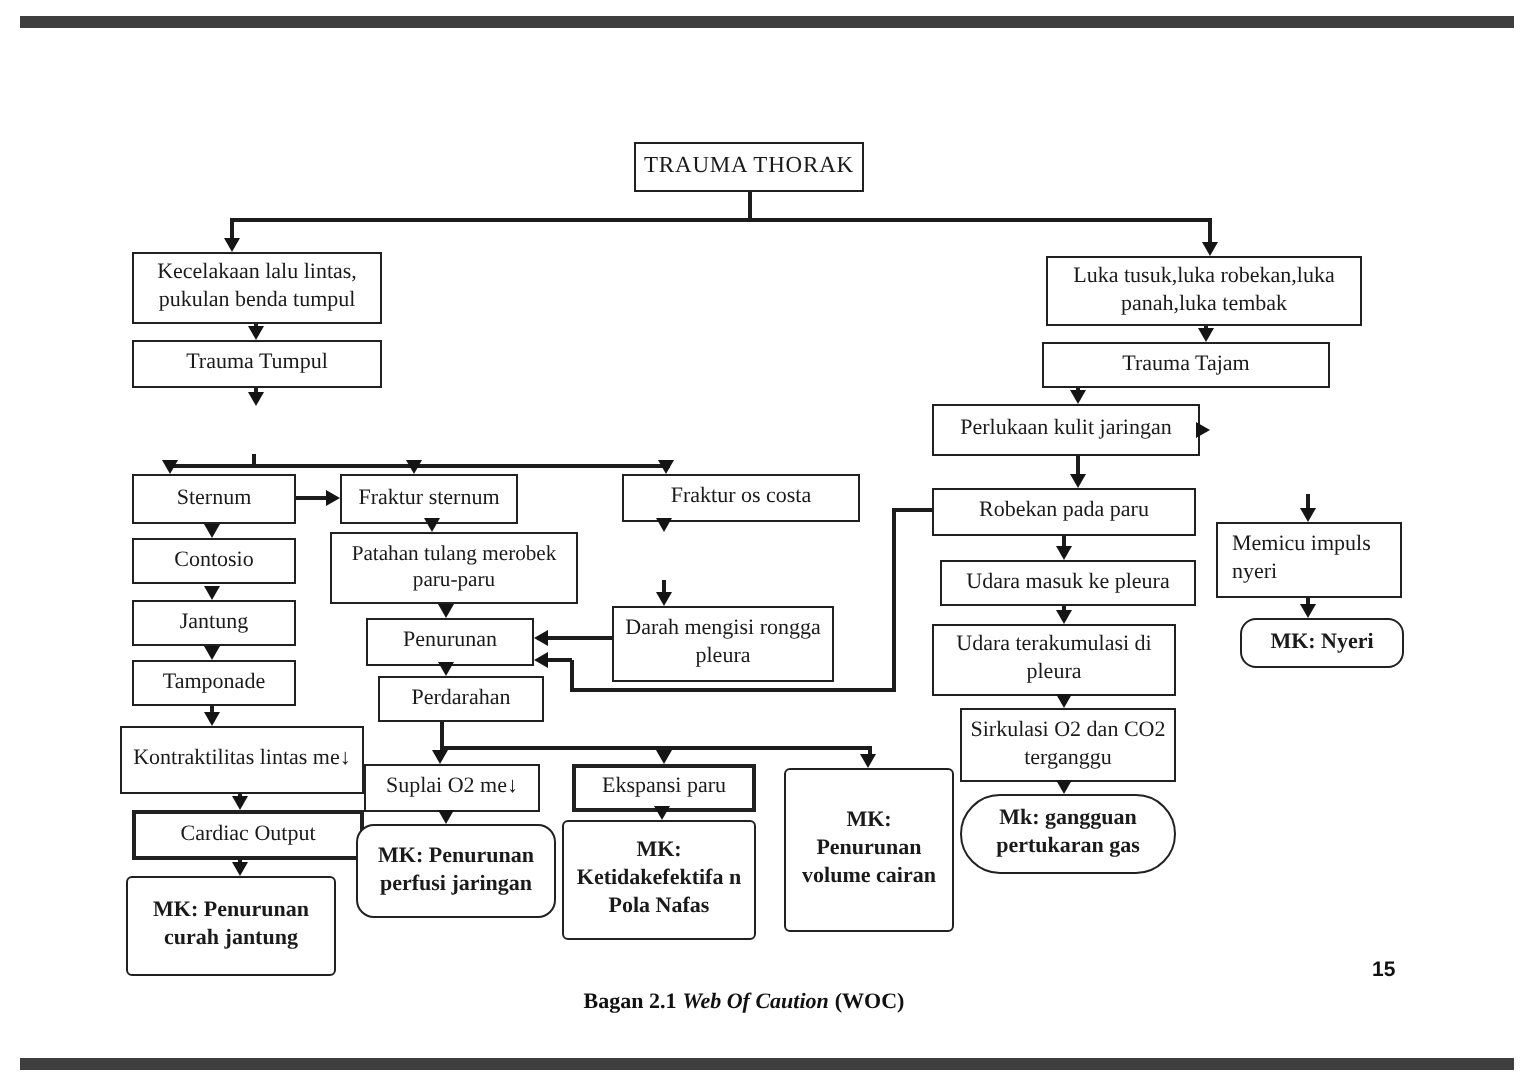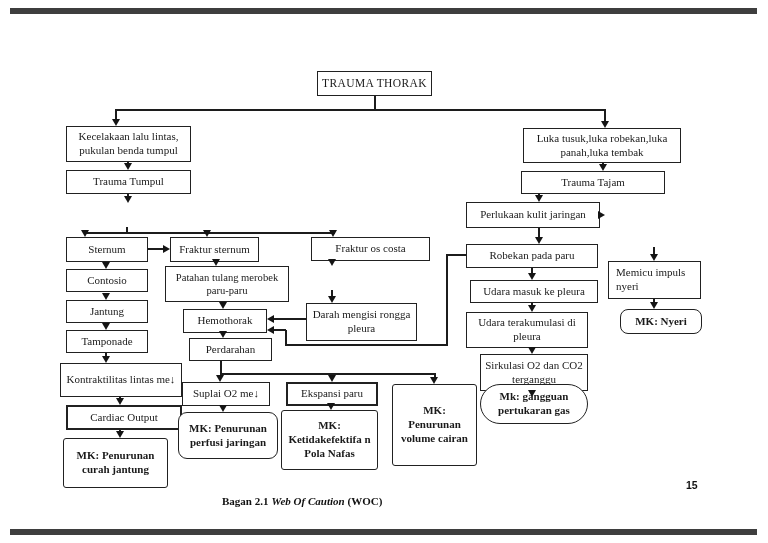--- a/index.html
+++ b/index.html
@@ -19,21 +19,21 @@
   .thick{border-width:2px;}
   .round{border-radius:3px;}
   .bold{font-weight:bold;text-align:center;}
   .alignleft{justify-content:flex-start;text-align:left;padding-left:7px;}
   .title{letter-spacing:.4px;font-size:11.5px;}
   .ln{position:absolute;background:#1c1c1c;display:block;}
   .ar{position:absolute;width:0;height:0;display:block;}
   .ad{border-left:4px solid transparent;border-right:4px solid transparent;border-top:7px solid #141414;}
   .al{border-top:4px solid transparent;border-bottom:4px solid transparent;border-right:7px solid #141414;}
   .ag{border-top:4px solid transparent;border-bottom:4px solid transparent;border-left:7px solid #141414;}
-  .caption{position:absolute;left:222px;top:495px;width:300px;text-align:left;font-size:11px;font-weight:bold;color:#111;}
+  .caption{position:absolute;left:222px;top:495px;width:300px;text-align:center;font-size:11px;font-weight:bold;color:#111;}
   .caption .it{font-style:italic;margin:0 3px;}
   .pagenum{position:absolute;left:686px;top:479px;font-size:10.5px;font-weight:bold;color:#111;font-family:"Liberation Sans","DejaVu Sans",sans-serif;}
 </style>
 </head>
 <body>
 
 <div id="page">
 
   <span class="bar" style="left:10px;top:8px;width:747px;height:6px"></span>
   <span class="bar" style="left:10px;top:529px;width:747px;height:6px"></span>
@@ -52,35 +52,35 @@
   <div class="node" style="left:170px;top:237px;width:89px;height:25px">Fraktur sternum</div>
   <div class="node" style="left:311px;top:237px;width:119px;height:24px">Fraktur os costa</div>
   <div class="node" style="left:466px;top:244px;width:132px;height:24px">Robekan pada paru</div>
 
   <div class="node" style="left:66px;top:269px;width:82px;height:23px">Contosio</div>
   <div class="node" style="left:165px;top:266px;width:124px;height:36px;font-size:10.6px">Patahan tulang merobek paru-paru</div>
   <div class="node alignleft" style="left:608px;top:261px;width:93px;height:38px">Memicu impuls nyeri</div>
 
   <div class="node" style="left:470px;top:280px;width:128px;height:23px">Udara masuk ke pleura</div>
   <div class="node" style="left:66px;top:300px;width:82px;height:23px">Jantung</div>
-  <div class="node" style="left:183px;top:309px;width:84px;height:24px">Hemothorak</div>
+  <div class="node" style="left:183px;top:309px;width:84px;height:24px">Penurunan</div>
   <div class="node" style="left:306px;top:303px;width:111px;height:38px">Darah mengisi rongga pleura</div>
   <div class="node" style="left:466px;top:312px;width:122px;height:36px">Udara terakumulasi di pleura</div>
   <div class="node round bold" style="left:620px;top:309px;width:82px;height:25px;border-radius:8px">MK: Nyeri</div>
 
   <div class="node" style="left:66px;top:330px;width:82px;height:23px">Tamponade</div>
   <div class="node" style="left:189px;top:338px;width:83px;height:23px">Perdarahan</div>
 
   <div class="node" style="left:60px;top:363px;width:122px;height:34px">Kontraktilitas lintas me↓</div>
   <div class="node" style="left:480px;top:354px;width:108px;height:37px">Sirkulasi O2 dan CO2 terganggu</div>
 
   <div class="node" style="left:182px;top:382px;width:88px;height:24px">Suplai O2 me↓</div>
   <div class="node thick" style="left:286px;top:382px;width:92px;height:24px">Ekspansi paru</div>
   <div class="node round bold" style="left:392px;top:384px;width:85px;height:82px">MK: Penurunan volume cairan</div>
-  <div class="node round bold" style="left:480px;top:384px;width:108px;height:40px;border-radius:20px">Mk: gangguan pertukaran gas</div>
+  <div class="node round bold" style="left:480px;top:397px;width:108px;height:40px;border-radius:20px">Mk: gangguan pertukaran gas</div>
 
   <div class="node thick" style="left:66px;top:405px;width:116px;height:25px">Cardiac Output</div>
   <div class="node round bold" style="left:178px;top:412px;width:100px;height:47px;border-radius:9px">MK: Penurunan perfusi jaringan</div>
   <div class="node round bold" style="left:281px;top:410px;width:97px;height:60px">MK: Ketidakefektifa n Pola Nafas</div>
   <div class="node round bold" style="left:63px;top:438px;width:105px;height:50px">MK: Penurunan curah jantung</div>
 
   <span class="ln" style="left:374px;top:96px;width:2px;height:14px"></span>
   <span class="ln" style="left:116px;top:109px;width:490px;height:2px"></span>
   <span class="ln" style="left:115px;top:109px;width:2px;height:11px"></span>
   <span class="ln" style="left:604px;top:109px;width:2px;height:12px"></span>

